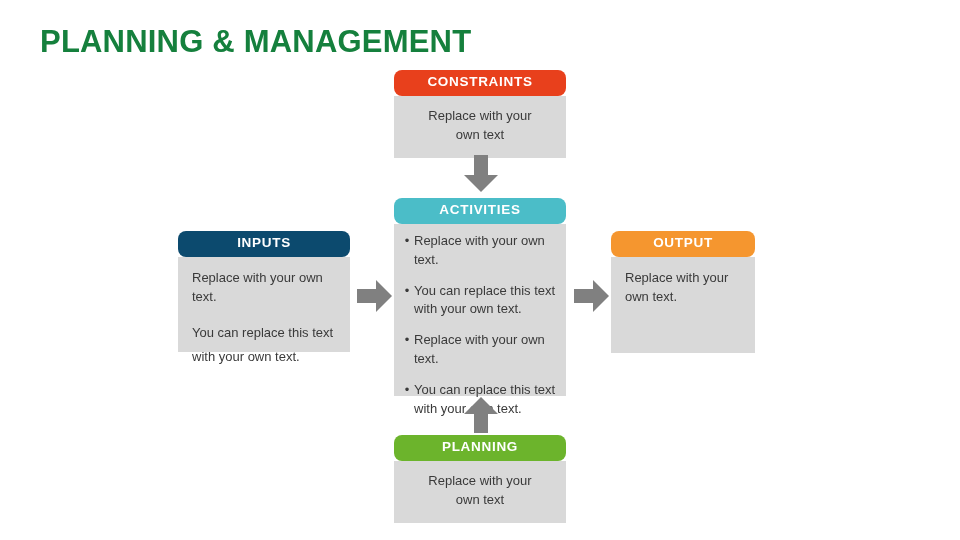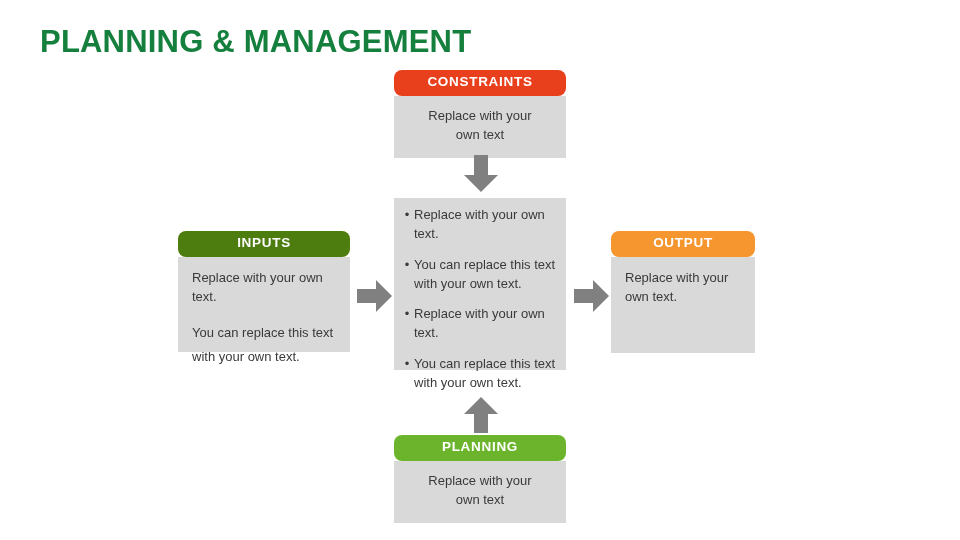--- a/index.html
+++ b/index.html
@@ -114,20 +114,21 @@
   </div>
 </div>
 
 <div class="arrow" style="left:462px; top:155px;">
   <svg width="38" height="38" viewBox="0 0 38 38" aria-hidden="true">
     <polygon points="12,0 26,0 26,20 36,20 19,37 2,20 12,20" fill="#808080"></polygon>
   </svg>
 </div>
 
 <div class="card" style="left:394px; top:198px; width:172px;">
+  <div class="card-header" style="background:#4bbdc8;">ACTIVITIES</div>
   <div class="card-body body-bullets" style="height:172px;">
     <div class="bullet-row">
       <span class="bullet-dot">•</span>
       <span class="bullet-text">Replace with your own text.</span>
     </div>
     <div class="bullet-row">
       <span class="bullet-dot">•</span>
       <span class="bullet-text">You can replace this text with your own text.</span>
     </div>
     <div class="bullet-row">
@@ -135,21 +136,21 @@
       <span class="bullet-text">Replace with your own text.</span>
     </div>
     <div class="bullet-row">
       <span class="bullet-dot">•</span>
       <span class="bullet-text">You can replace this text with your own text.</span>
     </div>
   </div>
 </div>
 
 <div class="card" style="left:178px; top:231px; width:172px;">
-  <div class="card-header" style="background:#4d7c0f;">INPUTS</div>
+  <div class="card-header" style="background:#0c4a6e;">INPUTS</div>
   <div class="card-body body-left" style="height:95px;">
     <p>Replace with your own text.</p>
     <p class="spaced">You can replace this text with your own text.</p>
   </div>
 </div>
 
 <div class="arrow" style="left:357px; top:279px;">
   <svg width="36" height="34" viewBox="0 0 36 34" aria-hidden="true">
     <polygon points="0,10 19,10 19,1 35,17 19,33 19,24 0,24" fill="#808080"></polygon>
   </svg>

